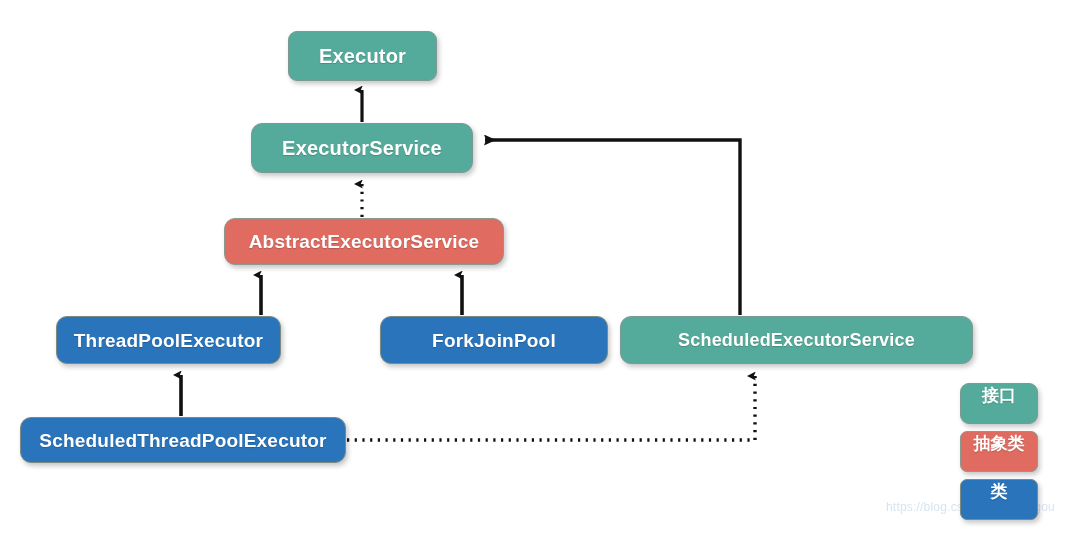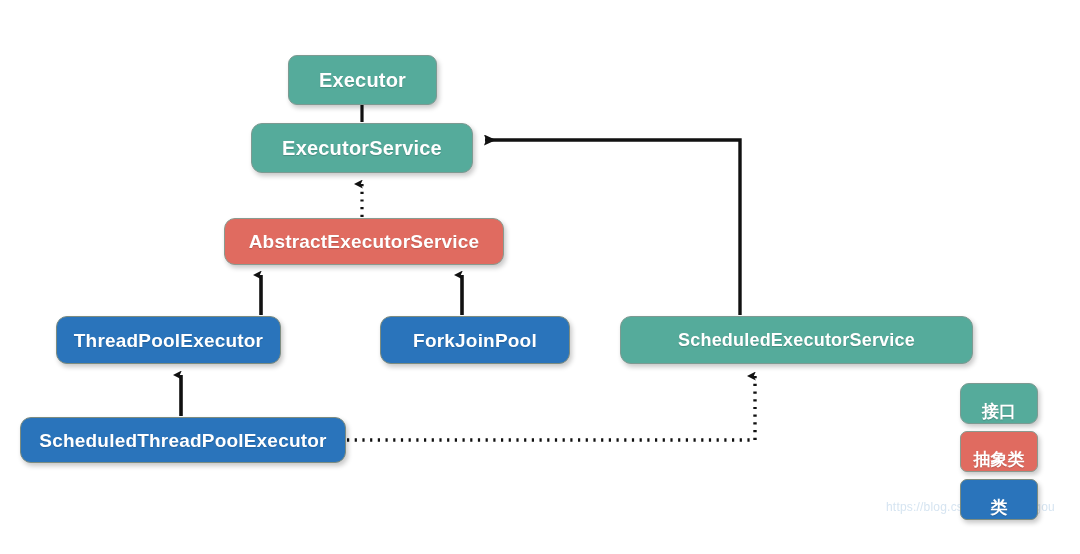--- a/index.html
+++ b/index.html
@@ -65,21 +65,21 @@
     top: 383px;
     width: 78px;
     z-index: 2;
   }
   .legend-item {
     position: relative;
     box-sizing: border-box;
     width: 78px;
     height: 41px;
     display: flex;
-    align-items: flex-end;
+    align-items: flex-start;
     justify-content: center;
     color: #ffffff;
     font-weight: bold;
     font-size: 17px;
     text-shadow: 0 1px 1px rgba(0,0,0,0.18);
     box-shadow: 2px 3px 5px rgba(0,0,0,0.22);
     margin-bottom: 7px;
   }
   .watermark {
     position: absolute;
@@ -132,33 +132,33 @@
     <g>
       <path d="M181 416 L181 375" stroke="#111111" stroke-width="3.6" fill="none" marker-end="url(#arrow-up)"></path>
     </g>
 
     <g>
       <path d="M347 440 L755 440 L755 376" stroke="#111111" stroke-width="3.4" fill="none" stroke-dasharray="2.2 5.5" stroke-linecap="butt" stroke-linejoin="miter" marker-end="url(#arrow-up)"></path>
     </g>
   </svg>
 
   <div id="nodes">
-      <div class="node kind-interface r-round" style="left: 288px; top: 31px; width: 149px; height: 50px; font-size: 20px; margin-top: 24px;">
+      <div class="node kind-interface r-round" style="left: 288px; top: 31px; width: 149px; height: 50px; font-size: 20px;">
         <span class="node-label">Executor</span>
       </div>
       <div class="node kind-interface r-slight" style="left: 251px; top: 123px; width: 222px; height: 50px; font-size: 20px;">
         <span class="node-label">ExecutorService</span>
       </div>
       <div class="node kind-abstract r-slight" style="left: 224px; top: 218px; width: 280px; height: 47px; font-size: 19px; align-items: center;">
         <span class="node-label">AbstractExecutorService</span>
       </div>
       <div class="node kind-class r-slight" style="left: 56px; top: 316px; width: 225px; height: 48px; font-size: 19px;">
         <span class="node-label">ThreadPoolExecutor</span>
       </div>
-      <div class="node kind-class r-slight" style="left: 380px; top: 316px; width: 190px; height: 48px; font-size: 19px;">
+      <div class="node kind-class r-slight" style="left: 380px; top: 316px; width: 228px; height: 48px; font-size: 19px;">
         <span class="node-label">ForkJoinPool</span>
       </div>
       <div class="node kind-interface r-slight" style="left: 620px; top: 316px; width: 353px; height: 48px; font-size: 18px;">
         <span class="node-label">ScheduledExecutorService</span>
       </div>
       <div class="node kind-class r-slight" style="left: 20px; top: 417px; width: 326px; height: 46px; font-size: 19px; text-align: right;">
         <span class="node-label">ScheduledThreadPoolExecutor</span>
       </div>
     </div>
 

